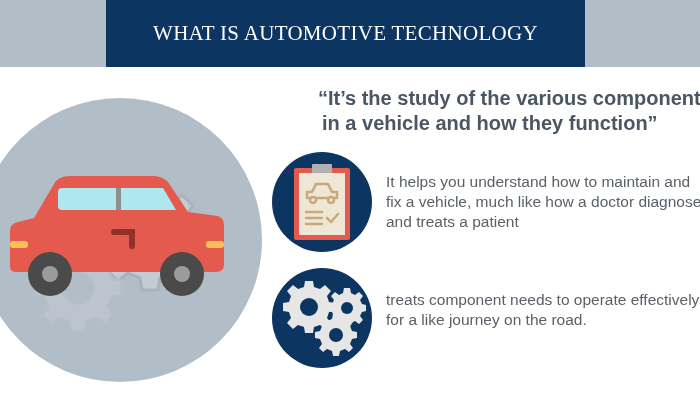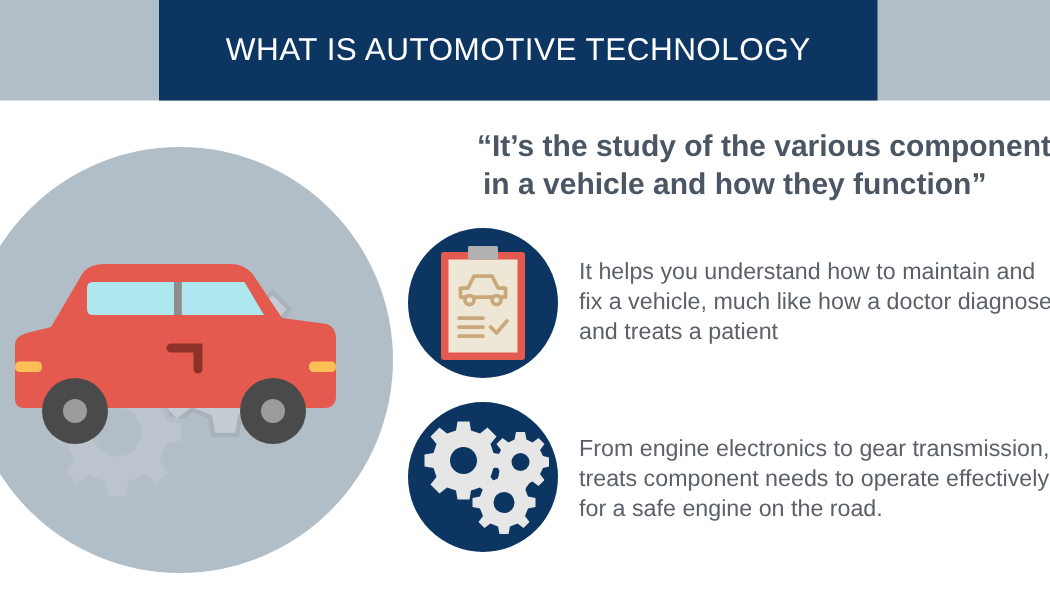--- a/index.html
+++ b/index.html
@@ -1,19 +1,19 @@
 <!DOCTYPE html>
 <html><head>
 <meta charset="utf-8">
 <style>
   html, body { margin:0; padding:0; }
   body { width:700px; height:400px; background:#ffffff; position:relative; overflow:hidden; font-family:"Liberation Sans", sans-serif; }
   .hdr-bg { position:absolute; left:0; top:0; width:700px; height:67px; background:#b1bec8; }
   .hdr-box { position:absolute; left:106px; top:0; width:479px; height:67px; background:#0d3562; display:flex; align-items:center; justify-content:center; }
-  .hdr-title { color:#ffffff; font-size:21px; letter-spacing:0.3px; font-family:Liberation Sans, sans-serif; font-weight:normal; }
+  .hdr-title { color:#ffffff; font-size:21px; letter-spacing:0.3px; font-family:Liberation Serif, serif; font-weight:normal; }
   .quote { position:absolute; left:318px; top:86px; width:400px; color:#4a5663; font-size:20px; font-weight:bold; line-height:25px; white-space:nowrap; }
   .quote .l2 { padding-left:4px; display:block; }
   .hero { position:absolute; left:-22px; top:98px; width:284px; height:284px; border-radius:50%; background:#b1bec8; overflow:hidden; }
   .icon-circle { position:absolute; left:272px; width:100px; height:100px; border-radius:50%; background:#0d3562; }
   .row-text { position:absolute; left:386px; color:#5b6168; font-size:15.5px; line-height:20px; white-space:nowrap; font-family:"Liberation Sans", sans-serif; }
 </style>
 </head>
 <body>
 
 <div class="hdr-bg"></div>
@@ -89,16 +89,15 @@
       <g transform="translate(64,67)">
         <path d="M-3,-17 L3,-17 L4,-12 L9,-10 L13,-13 L17,-9 L14,-5 L16,0 L21,1 L21,7 L16,8 L14,13 L17,17 L13,21 L9,18 L4,20 L3,25 L-3,25 L-4,20 L-9,18 L-13,21 L-17,17 L-14,13 L-16,8 L-21,7 L-21,1 L-16,0 L-14,-5 L-17,-9 L-13,-13 L-9,-10 L-4,-12 Z" transform="translate(0,-4)"></path>
       </g>
     </g>
     <circle cx="37" cy="39" r="9" fill="#0d3562"></circle>
     <circle cx="75" cy="40" r="6" fill="#0d3562"></circle>
     <circle cx="64" cy="67" r="7" fill="#0d3562"></circle>
   </svg>
 </div>
 <div class="row-text" style="top:290px">
-  <div>From engine electronics to gear transmission,</div>
   <div>treats component needs to operate effectively</div>
-  <div>for a safe engine on the road.</div>
+  <div>for a like journey on the road.</div>
 </div>
 
 </body></html>

